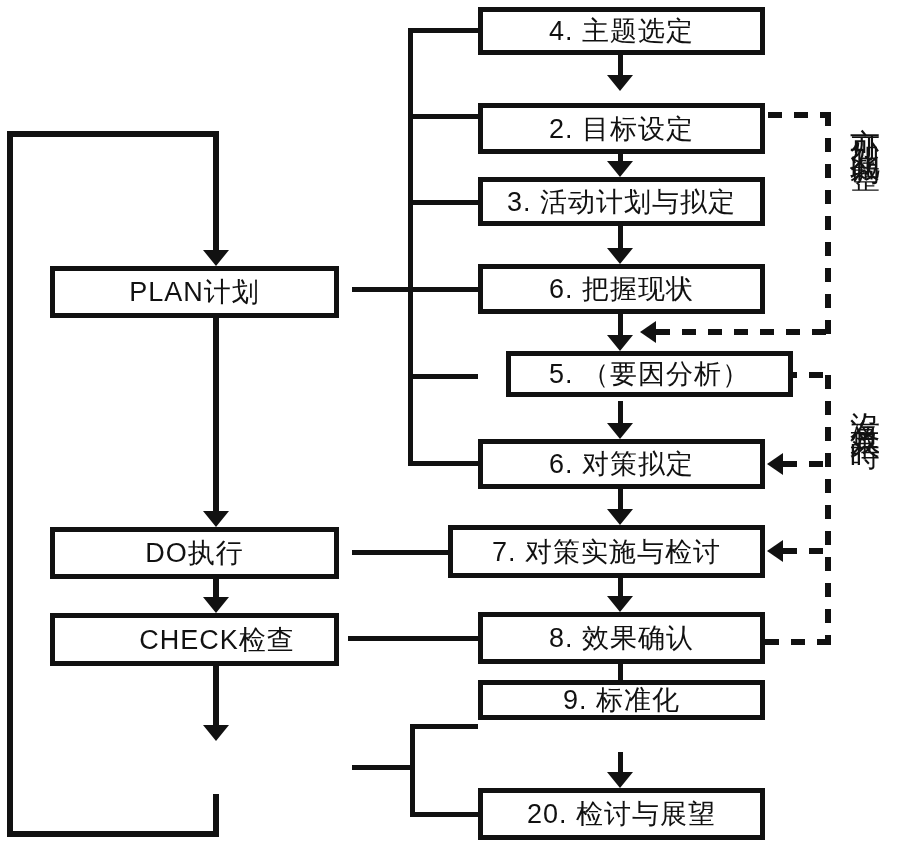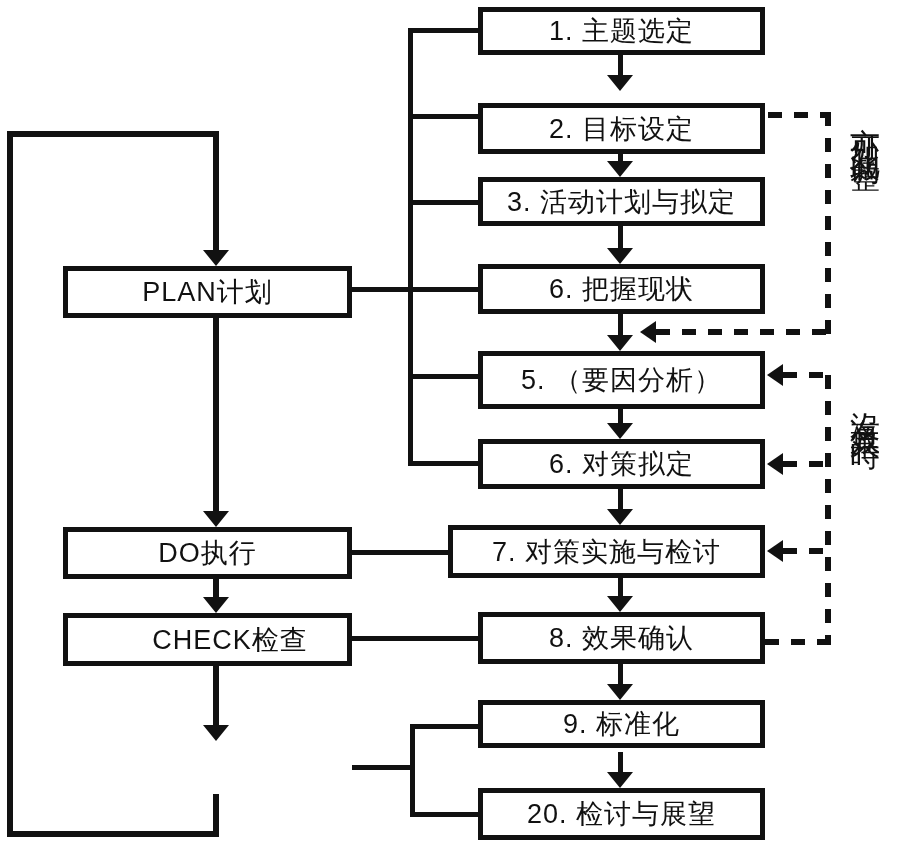--- a/index.html
+++ b/index.html
@@ -6,21 +6,21 @@
   #stage{
     position:relative;width:914px;height:847px;background:#ffffff;overflow:hidden;
     font-family:"Liberation Sans","DejaVu Sans",sans-serif;color:#111;
   }
   .box{
     position:absolute;box-sizing:border-box;border:5px solid #111;background:#fff;
     display:flex;align-items:center;justify-content:center;
     font-size:27px;letter-spacing:1px;white-space:nowrap;z-index:3;
   }
   .step{left:478px;width:287px;}
-  .pdca{left:63px;width:289px;}
+  .pdca{left:50px;width:289px;}
   .hline,.vline{position:absolute;background:#111;z-index:1;}
   .hdash{position:absolute;height:6px;z-index:1;
     background:repeating-linear-gradient(90deg,#111 0 14px,transparent 14px 26px);}
   .vdash{position:absolute;width:6px;z-index:1;
     background:repeating-linear-gradient(180deg,#111 0 14px,transparent 14px 26px);}
   .ah-down{position:absolute;width:0;height:0;z-index:2;
     border-left:13px solid transparent;border-right:13px solid transparent;border-top:16px solid #111;}
   .ah-left{position:absolute;width:0;height:0;z-index:2;
     border-top:11px solid transparent;border-bottom:11px solid transparent;border-right:16px solid #111;}
   .vnote{
@@ -37,44 +37,44 @@
       <span>PLAN计划</span>
     </div>
   <div class="box pdca" style="top:527px;height:52px;">
       <span>DO执行</span>
     </div>
   <div class="box pdca" style="top:613px;height:53px;padding-left:45px;">
       <span>CHECK检查</span>
     </div>
 
   <div class="box step" style="top:7px;height:48px;">
-      <span>1. 主题选定</span>
+      <span>4. 主题选定</span>
     </div>
   <div class="box step" style="top:103px;height:51px;">
       <span>2. 目标设定</span>
     </div>
   <div class="box step" style="top:177px;height:49px;">
       <span>3. 活动计划与拟定</span>
     </div>
   <div class="box step" style="top:264px;height:50px;">
       <span>6. 把握现状</span>
     </div>
-  <div class="box step" style="top:351px;height:58px;">
+  <div class="box step" style="top:351px;height:46px;margin-left:28px;">
       <span>5. （要因分析）</span>
     </div>
   <div class="box step" style="top:439px;height:50px;">
       <span>6. 对策拟定</span>
     </div>
   <div class="box step" style="top:525px;height:53px;left:448px;width:317px;">
       <span>7. 对策实施与检讨</span>
     </div>
   <div class="box step" style="top:612px;height:52px;">
       <span>8. 效果确认</span>
     </div>
-  <div class="box step" style="top:700px;height:48px;">
+  <div class="box step" style="top:680px;height:40px;">
       <span>9. 标准化</span>
     </div>
   <div class="box step" style="top:788px;height:52px;">
       <span>20. 检讨与展望</span>
     </div>
 
   <div class="vline" style="left:408px;top:28px;width:5px;height:438px;"></div>
   <div class="hline" style="left:408px;top:28px;width:70px;height:5px;"></div>
   <div class="hline" style="left:408px;top:114px;width:70px;height:5px;"></div>
   <div class="hline" style="left:408px;top:200px;width:70px;height:5px;"></div>

